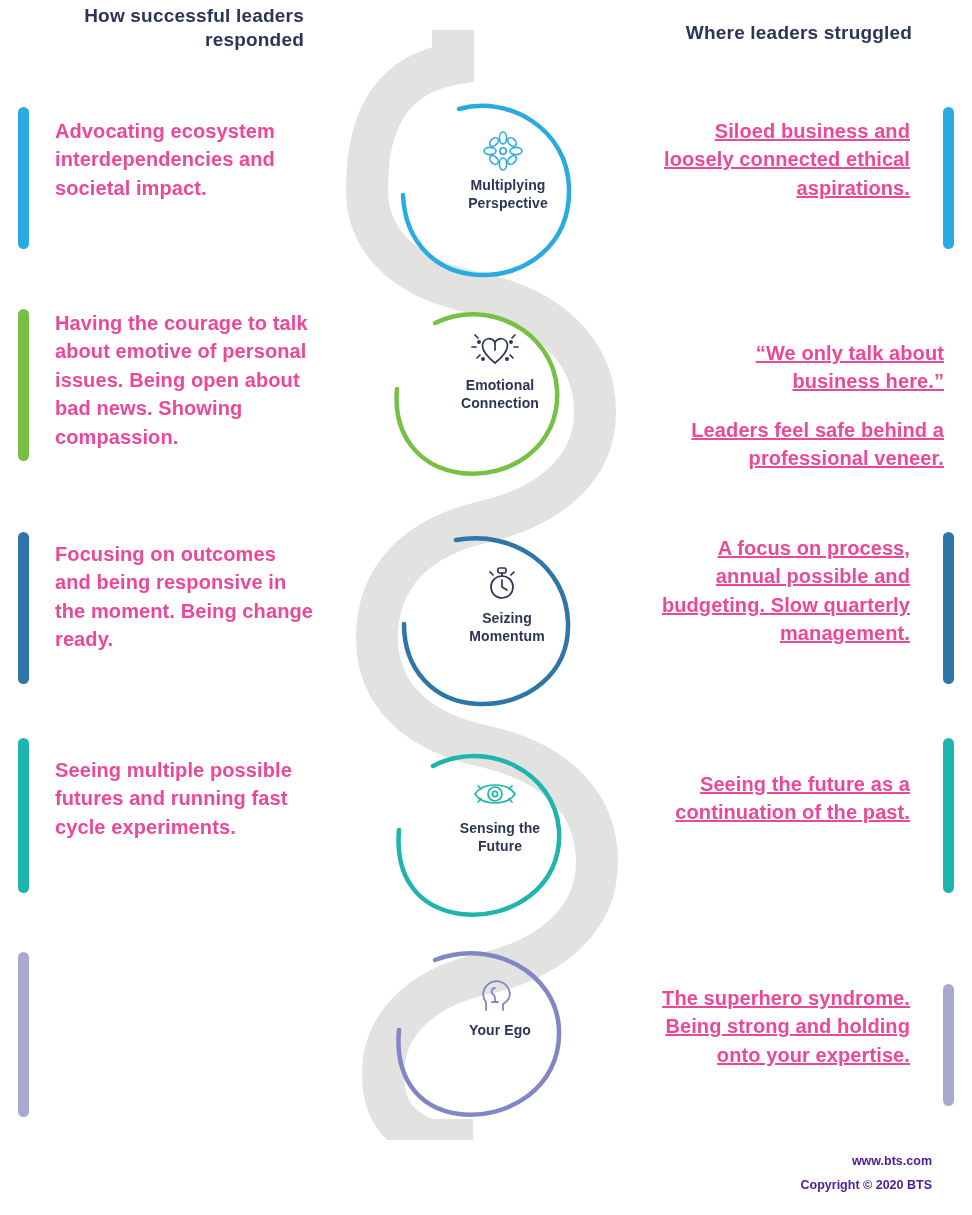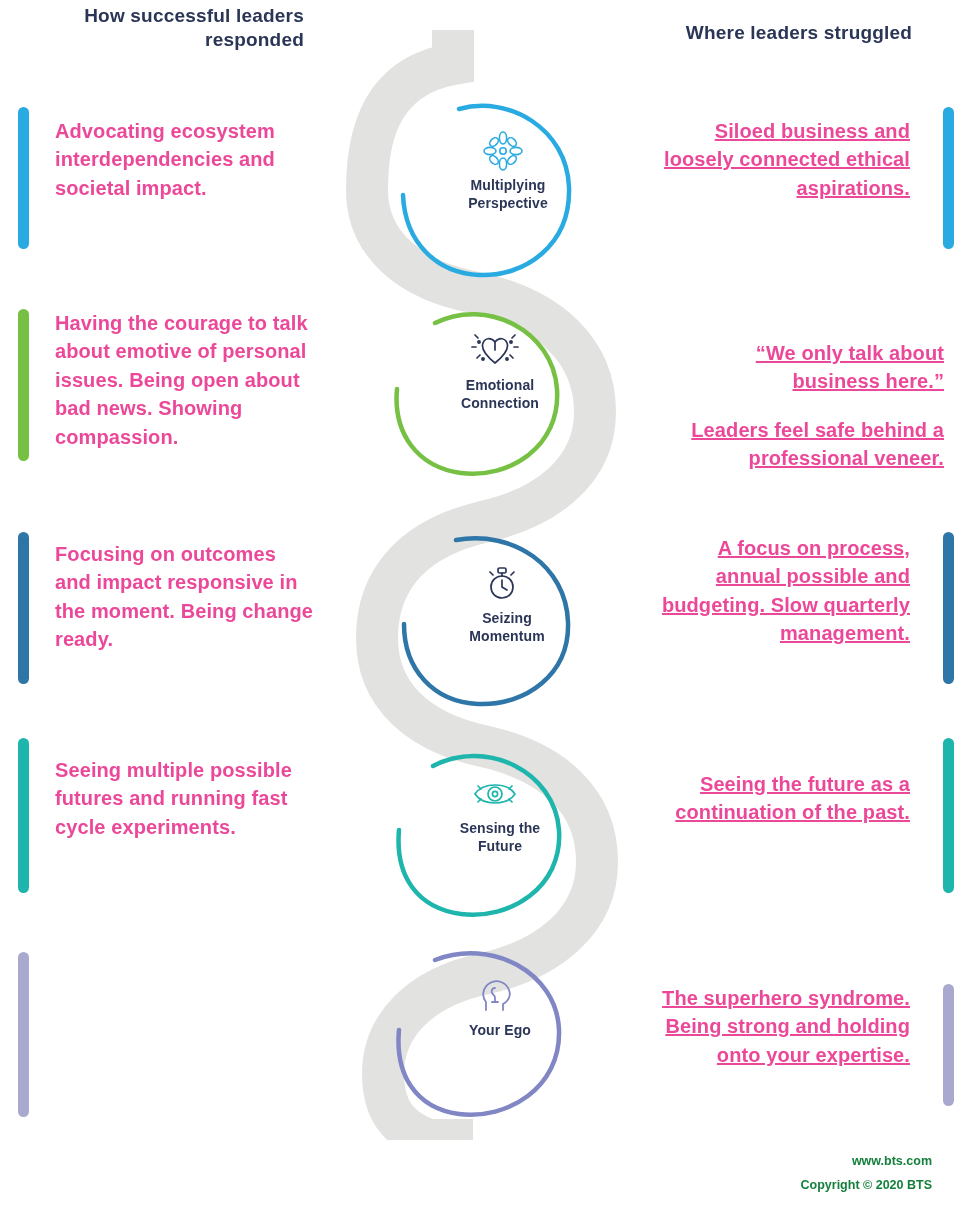--- a/index.html
+++ b/index.html
@@ -84,21 +84,21 @@
     color:#2b3556;
     letter-spacing:.1px;
   }
 
   
   .footer{
     position:absolute;
     right:40px;
     width:320px;
     text-align:right;
-    color:#15803d;
+    color:#4c1d95;
     font-size:12.5px;
     font-weight:bold;
     line-height:1.9;
   }
 </style>
 </head>
 <body>
 
 <div class="canvas">
 
@@ -190,21 +190,21 @@
     <div class="bar bar-right" style="top:14px;height:180px;background:#76c043;"></div>
     <div class="txt txt-right" style="top:8px;margin-top:36px;">
       <p>“We only talk about business here.”</p>
       <p>Leaders feel safe behind a professional veneer.</p>
     </div>
   </div>
 
   <div class="row" style="top:528px;height:180px;">
     <div class="bar bar-left" style="top:4px;height:152px;background:#2e75a8;"></div>
     <div class="txt txt-left" style="top:12px;">
-      <p>Focusing on outcomes and impact responsive in the moment. Being change ready.</p>
+      <p>Focusing on outcomes and being responsive in the moment. Being change ready.</p>
     </div>
 
     <div class="node" style="left:390px;top:0px;color:#2e75a8;">
       <svg width="190" height="190" viewBox="0 0 190 190" aria-hidden="true">
         <path d="M 66 12 C 124 2 176 38 178 94 C 180 146 136 178 88 176 C 44 174 14 142 14 96" stroke="#2e75a8" stroke-width="4.5" fill="none" stroke-linecap="round"></path>
       </svg>
       <div class="letter">S</div>
       <div class="glyph">
         <svg width="48" height="44" viewBox="0 0 48 44" aria-hidden="true">
           <g stroke="#2b3556" stroke-width="1.7" fill="none" stroke-linecap="round">

